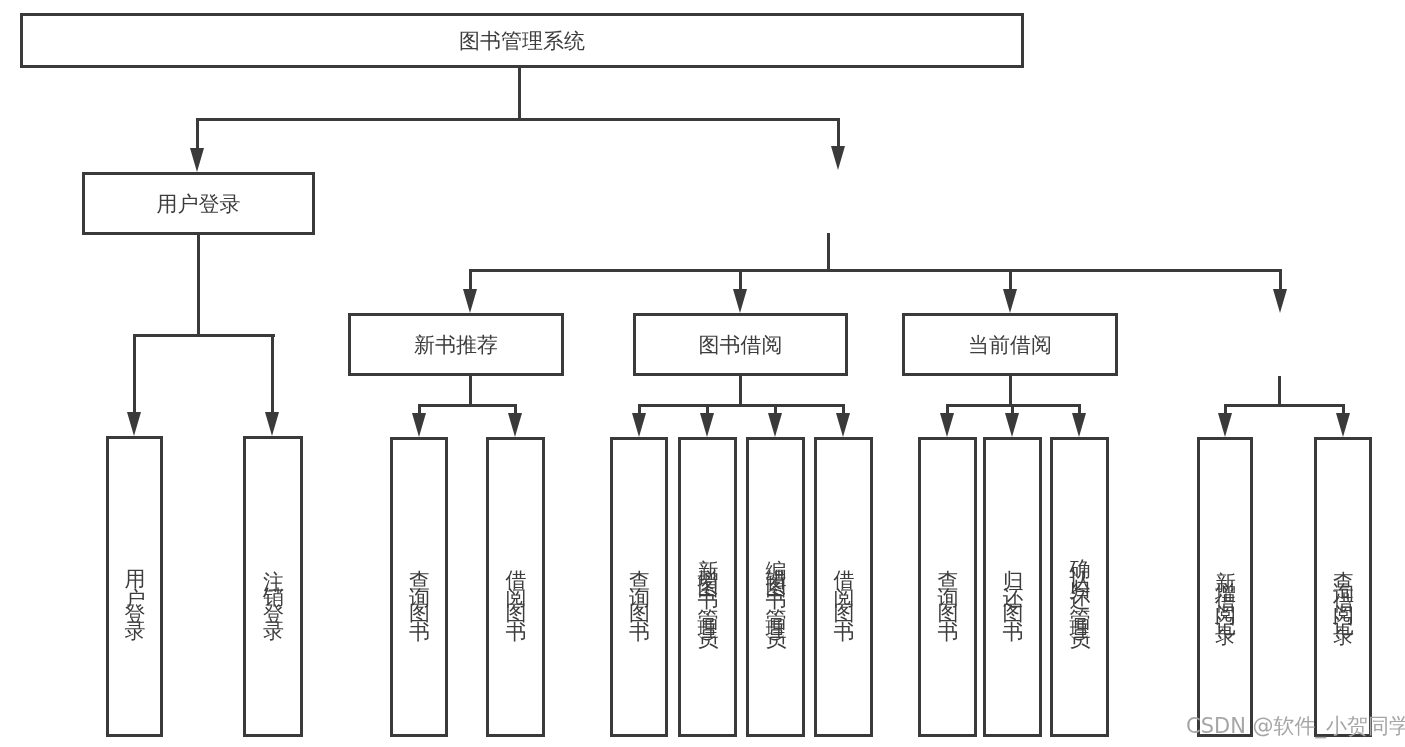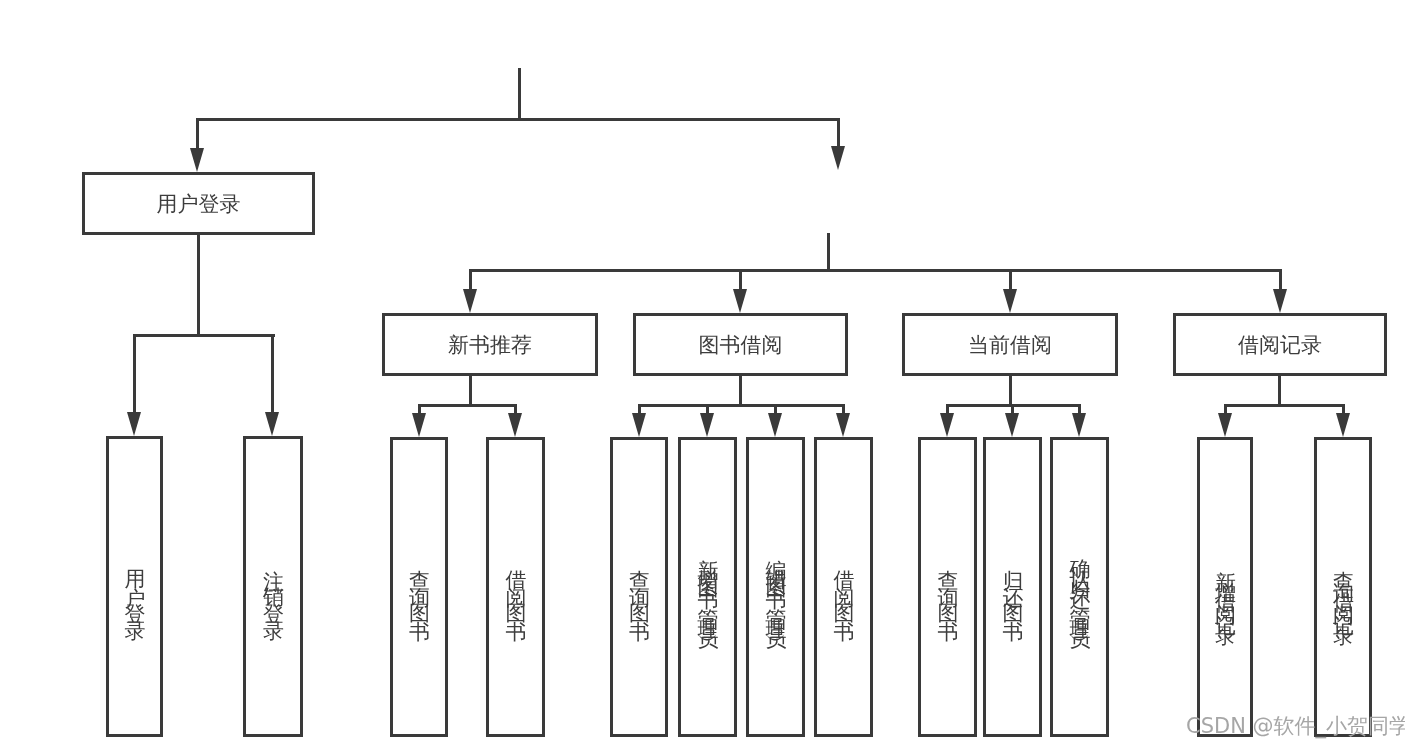--- a/index.html
+++ b/index.html
@@ -44,36 +44,36 @@
     position:absolute;left:1186px;top:712px;
     font-size:21px;color:#a6a6a6;
     white-space:nowrap;
   }
 </style>
 </head>
 <body>
 
 <div id="canvas">
 
+  <div class="box root">
+    <span>图书管理系统</span>
+  </div>
 
   <div class="box l2" style="left:82px;top:172px;">
     <span>用户登录</span>
   </div>
 
-  <div class="box l3" style="left:382px;width:216px;">
+  <div class="box l3" style="left:348px;width:216px;">
     <span>新书推荐</span>
   </div>
   <div class="box l3" style="left:633px;width:215px;">
     <span>图书借阅</span>
   </div>
   <div class="box l3" style="left:902px;width:216px;">
     <span>当前借阅</span>
-  </div>
-  <div class="box l3" style="left:1173px;width:214px;">
-    <span>借阅记录</span>
   </div>
 
   <div class="box leaf leaf2" style="left:106px;width:57px;">
     <span class="vtext sp-lg">用户登录</span>
   </div>
   <div class="box leaf leaf2" style="left:243px;width:60px;">
     <span class="vtext sp-lg">注销登录</span>
   </div>
 
   <div class="box leaf" style="left:390px;">

